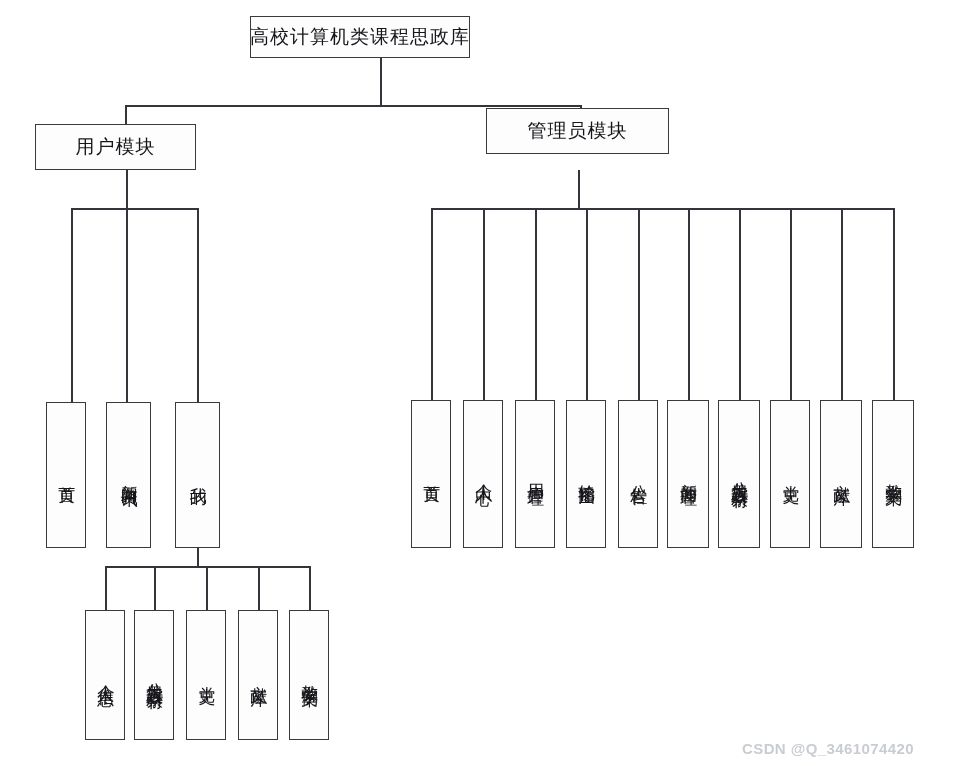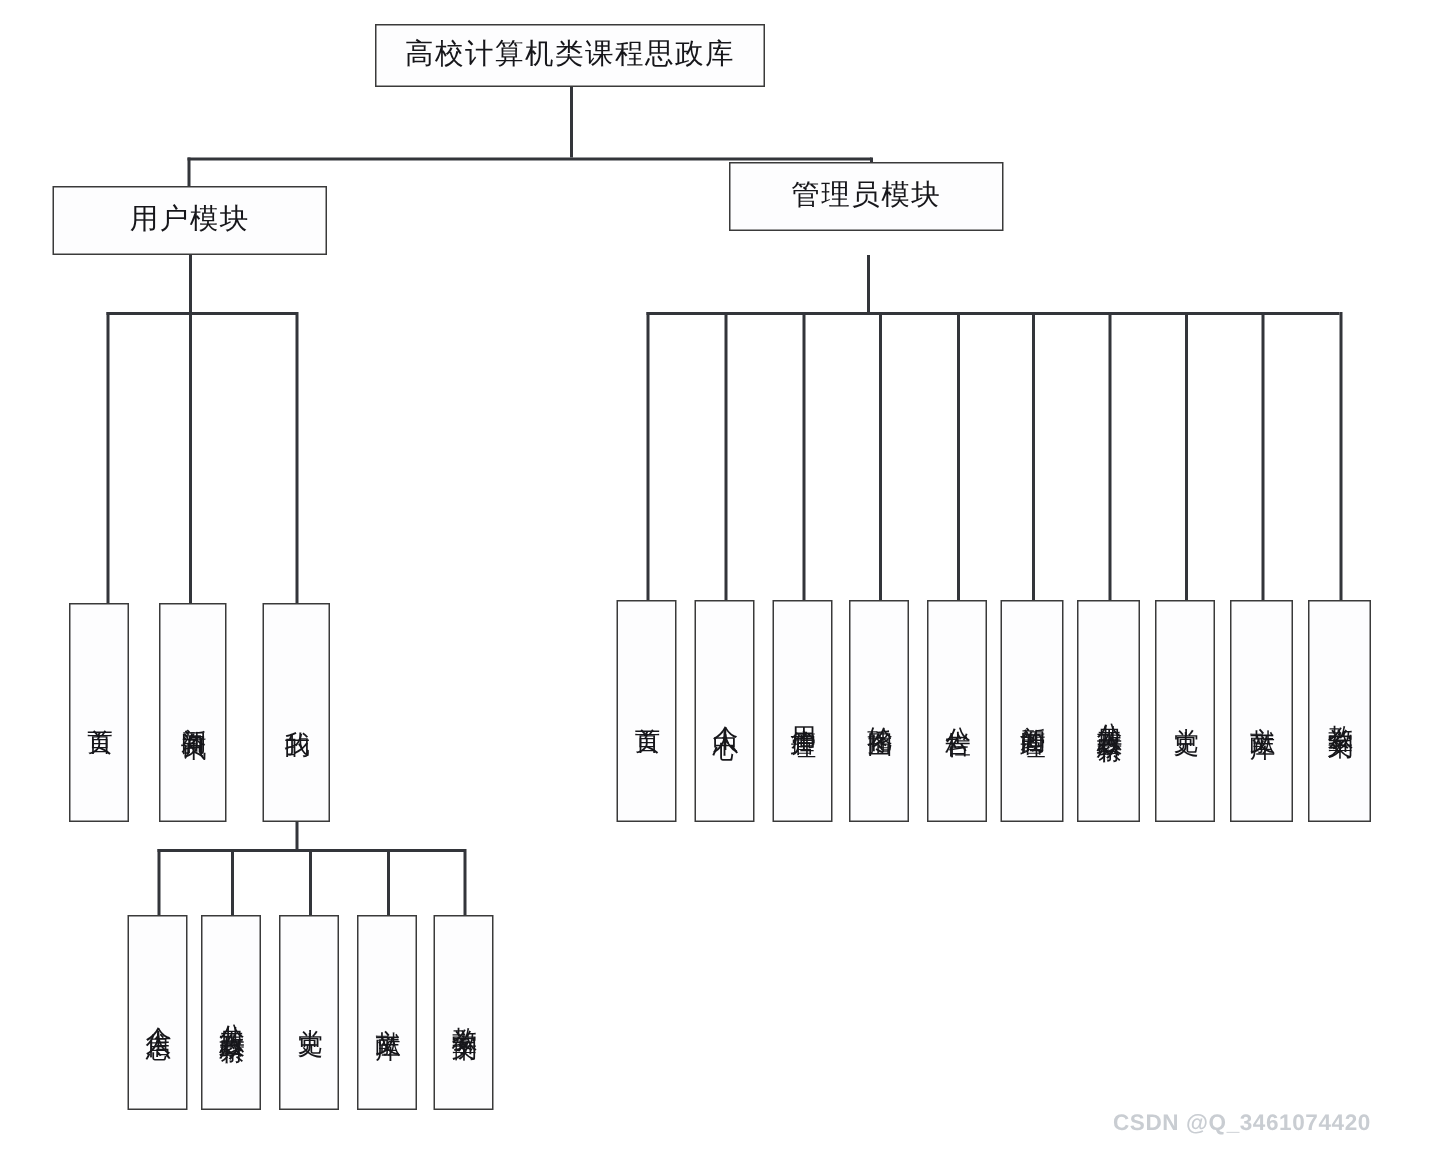--- a/index.html
+++ b/index.html
@@ -87,24 +87,24 @@
       <div class="connector v" style="left: 535px; top: 208px; height: 192px;"></div>
       <div class="connector v" style="left: 586px; top: 208px; height: 192px;"></div>
       <div class="connector v" style="left: 638px; top: 208px; height: 192px;"></div>
       <div class="connector v" style="left: 688px; top: 208px; height: 192px;"></div>
       <div class="connector v" style="left: 739px; top: 208px; height: 192px;"></div>
       <div class="connector v" style="left: 790px; top: 208px; height: 192px;"></div>
       <div class="connector v" style="left: 841px; top: 208px; height: 192px;"></div>
       <div class="connector v" style="left: 893px; top: 208px; height: 192px;"></div>
     </div>
   <div id="node-layer">
-      <div class="node horizontal" style="left: 250px; top: 16px; width: 260px; height: 42px;">
+      <div class="node horizontal" style="left: 250px; top: 16px; width: 220px; height: 42px;">
         <span class="label">高校计算机类课程思政库</span>
       </div>
-      <div class="node horizontal" style="left: 35px; top: 124px; width: 183px; height: 46px;">
+      <div class="node horizontal" style="left: 35px; top: 124px; width: 161px; height: 46px;">
         <span class="label">用户模块</span>
       </div>
       <div class="node horizontal" style="left: 486px; top: 108px; width: 183px; height: 46px;">
         <span class="label">管理员模块</span>
       </div>
       <div class="node vertical" style="left: 46px; top: 402px; width: 40px; height: 146px;">
         <span class="label">首页</span>
       </div>
       <div class="node vertical" style="left: 106px; top: 402px; width: 45px; height: 146px;">
         <span class="label">新闻资讯</span>

